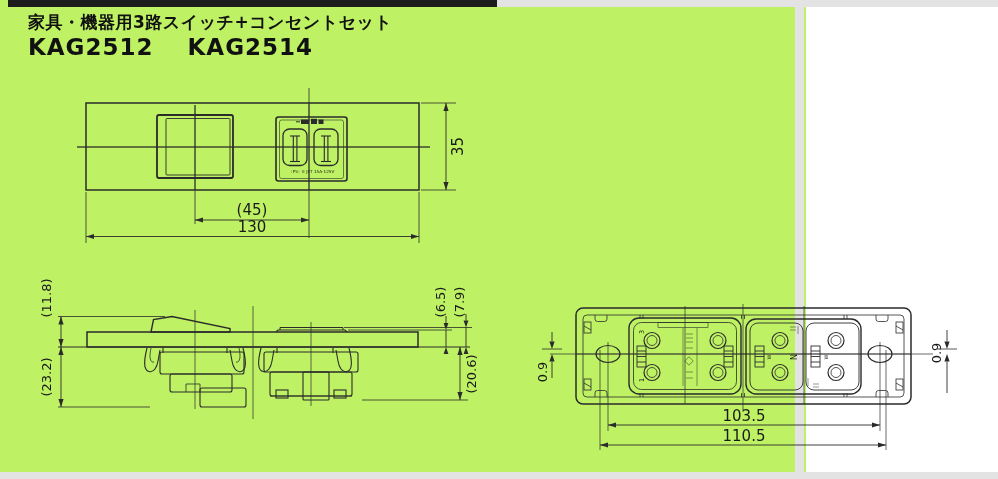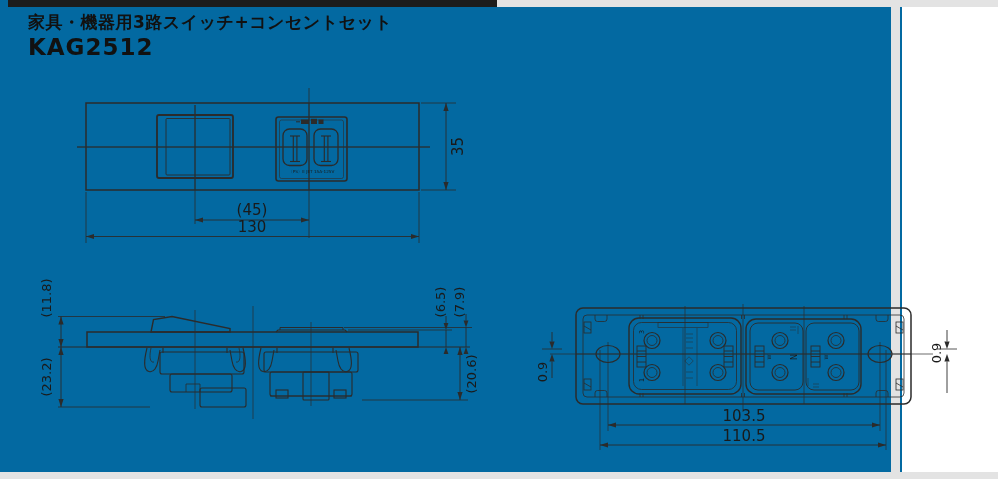--- a/index.html
+++ b/index.html
@@ -2,21 +2,21 @@
 <html><head>
 <meta charset="utf-8">
 <style>
   :root{
     --line:#2b2b2b;
     --edge:#e3e3e3;
     --bar:#1c1c1c;
   }
   *{margin:0;padding:0;box-sizing:border-box;}
   body{width:998px;height:479px;background:#fff;font-family:"DejaVu Sans","Liberation Sans",sans-serif;overflow:hidden;}
-  .page{position:relative;width:902px;height:479px;background:#0369a1;}
+  .page{position:relative;width:806px;height:479px;background:#bef264;}
   .top-bar-black{position:absolute;left:8px;top:0;width:489px;height:7px;background:var(--bar);}
   .top-bar-gray{position:absolute;left:497px;top:0;width:501px;height:7px;background:var(--edge);}
   .right-bar{position:absolute;right:2px;top:0;width:9px;height:479px;background:var(--edge);}
   .bottom-bar{position:absolute;left:0;top:472px;width:998px;height:7px;background:var(--edge);}
   .title{position:absolute;left:28px;top:11px;font-size:17px;font-weight:600;color:#111;letter-spacing:.5px;}
   .models{position:absolute;left:28px;top:34px;display:flex;gap:34px;font-size:23px;font-weight:800;color:#111;letter-spacing:1px;}
   svg{position:absolute;left:0;top:0;}
   svg text{fill:#1a1a1a;font-family:"DejaVu Sans","Liberation Sans",sans-serif;}
   .dim{font-size:15px;}
   .dimr{font-size:13px;}
@@ -29,20 +29,21 @@
 <div class="page">
 
 <div class="top-bar-black"></div>
 <div class="top-bar-gray"></div>
 <div class="right-bar"></div>
 <div class="bottom-bar"></div>
 
 <div class="title">家具・機器用3路スイッチ+コンセントセット</div>
 <div class="models">
   <span>KAG2512</span>
+  <span>KAG2514</span>
 </div>
 
 <svg width="998" height="479" viewBox="0 0 998 479">
 
   <g>
     <line x1="77" y1="147" x2="430" y2="147" stroke-width="0.8"></line>
     <line x1="195" y1="105" x2="195" y2="224" stroke-width="0.8"></line>
     <line x1="309" y1="88" x2="309" y2="238" stroke-width="0.8"></line>
     <rect class="ln" x="86" y="103" width="333" height="87" stroke-width="1.5" fill="#fff"></rect>
     <line x1="77" y1="147" x2="430" y2="147" stroke-width="0.8"></line>

